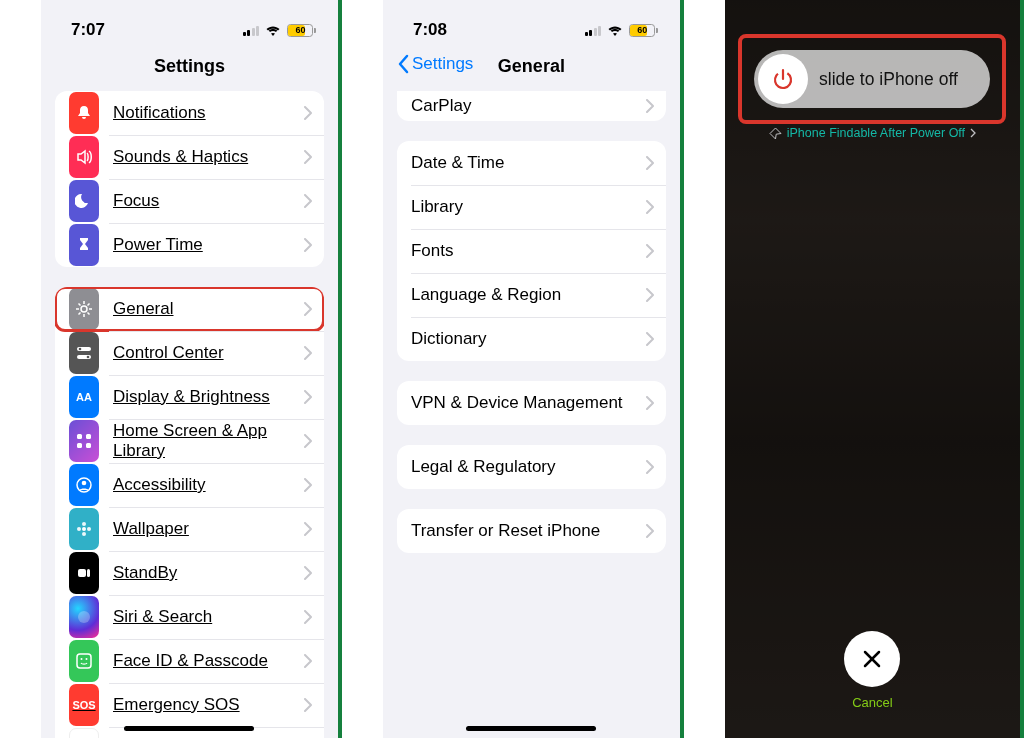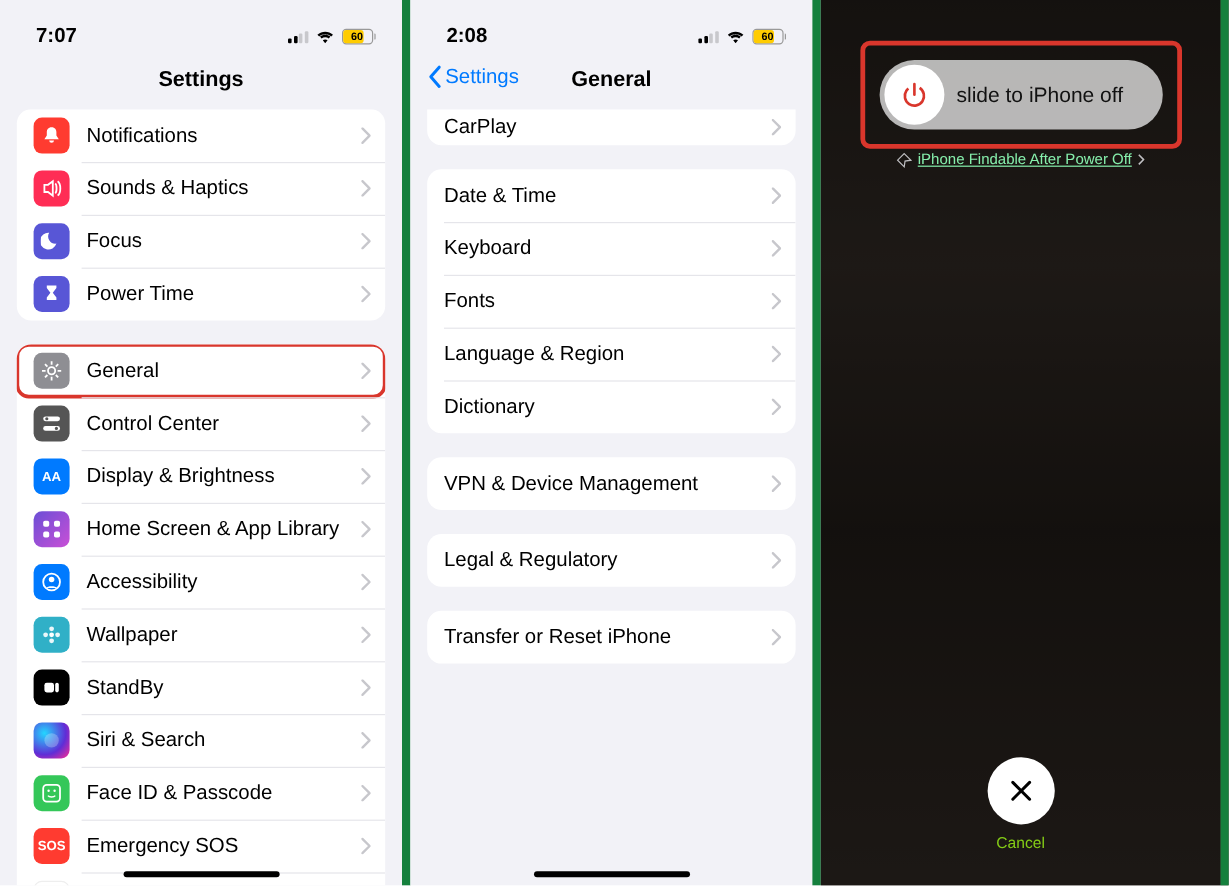--- a/index.html
+++ b/index.html
@@ -8,21 +8,22 @@
     background: #fff;
     width: 1024px;
     height: 738px;
     display: flex;
     overflow: hidden;
   }
   .panel {
     position: relative;
     height: 738px;
     overflow: hidden;
-    border-right: 7px solid #15803d;
+    border-right: 4px solid #15803d;
+    margin-left: 41px;
   }
   .panel1 { width: 342px; background: #f2f2f7; }
   .panel2 { width: 342px; background: #f2f2f7; }
   .panel3 { width: 340px; background: #3a342f; position: relative; }
 
   
   .status-bar {
     height: 50px;
     display: flex;
     align-items: center;
@@ -83,31 +84,31 @@
   }
   .row + .row::before {
     content:"";
     position:absolute;
     top:0; left:54px; right:0;
     height:1px;
     background:#e5e5ea;
   }
   .panel2 .row + .row::before { left:14px; }
   .row .app-icon {
-    width:30px; height:30px; border-radius:7px;
+    width:30px; height:42px; border-radius:7px;
     margin-right:14px;
     flex-shrink:0;
     display:flex; align-items:center; justify-content:center;
     color:#fff;
   }
   .row .label { flex:1; }
   .row .chevron { color:#c7c7cc; }
   .row .chevron svg { width:8px; height:14px; display:block; }
 
-  .scroll1 { height: calc(100% - 90px); overflow:hidden; }
+  .scroll1 { height: calc(100% - 90px); overflow:hidden;text-decoration:underline; }
   .scroll2 { height: calc(100% - 90px); overflow:hidden; }
   .scroll2 .list:first-child { border-top-left-radius:0; border-top-right-radius:0; margin-top:0;}
   .partial-top { border-top:none; }
   .partial-top .row:first-child { min-height:30px; color:#000; }
 
   .highlight {
     outline: 3px solid #d9362c;
     outline-offset: -2px;
     border-radius:10px;
   }
@@ -151,23 +152,23 @@
     display:flex; align-items:center; justify-content:center;
   }
   .power-knob svg { width:24px; height:24px; }
   .slide-text {
     flex:1; text-align:center; font-size:17.5px; color:#111; padding-right:22px;
   }
   .findable {
     position:absolute;
     top:126px; left:0; right:0;
     text-align:center;
-    color:#86efac;
+    color:#14b8a6;
     font-size:12.5px;
-    display:flex; align-items:center; justify-content:center; gap:5px;text-decoration:underline;
+    display:flex; align-items:center; justify-content:center; gap:5px;
   }
   .findable svg.loc { width:13px; height:13px; }
   .findable svg.chev { width:6px; height:10px; }
 
   .cancel-wrap {
     position:absolute;
     bottom:28px; left:0; right:0;
     display:flex; flex-direction:column; align-items:center; gap:8px;
   }
   .cancel-btn {
@@ -421,21 +422,21 @@
         <div class="row">
           <div class="app-icon ic-white"></div>
         </div>
       </div>
     </div>
   <div class="home-indicator"></div>
 </div>
 
 <div class="panel panel2">
   <div class="status-bar">
-    <span>2:08</span>
+    <span>7:08</span>
     <div class="status-right">
       <span class="signal">
           <span></span>
           <span></span>
           <span></span>
           <span></span>
         </span>
       <span class="wifi-icon">
         <svg viewBox="0 0 16 12">
             <path d="M8 12L10 9.5C9 8.7 7 8.7 6 9.5L8 12zM3 6.5C5.8 4 10.2 4 13 6.5L14.5 5C10.8 1.5 5.2 1.5 1.5 5L3 6.5zM5 8C6.7 6.6 9.3 6.6 11 8L12.3 6.5C9.8 4.4 6.2 4.4 3.7 6.5L5 8z" fill="#000"></path>
@@ -473,21 +474,21 @@
       <div class="list">
         <div class="row">
           <span class="label">Date &amp; Time</span>
           <span class="chevron">
             <svg viewBox="0 0 8 14">
               <polyline points="1,1 7,7 1,13" fill="none" stroke="#c7c7cc" stroke-width="2" stroke-linecap="round" stroke-linejoin="round"></polyline>
             </svg>
           </span>
         </div>
         <div class="row">
-          <span class="label">Keyboard</span>
+          <span class="label">Library</span>
           <span class="chevron">
             <svg viewBox="0 0 8 14">
               <polyline points="1,1 7,7 1,13" fill="none" stroke="#c7c7cc" stroke-width="2" stroke-linecap="round" stroke-linejoin="round"></polyline>
             </svg>
           </span>
         </div>
         <div class="row">
           <span class="label">Fonts</span>
           <span class="chevron">
             <svg viewBox="0 0 8 14">

